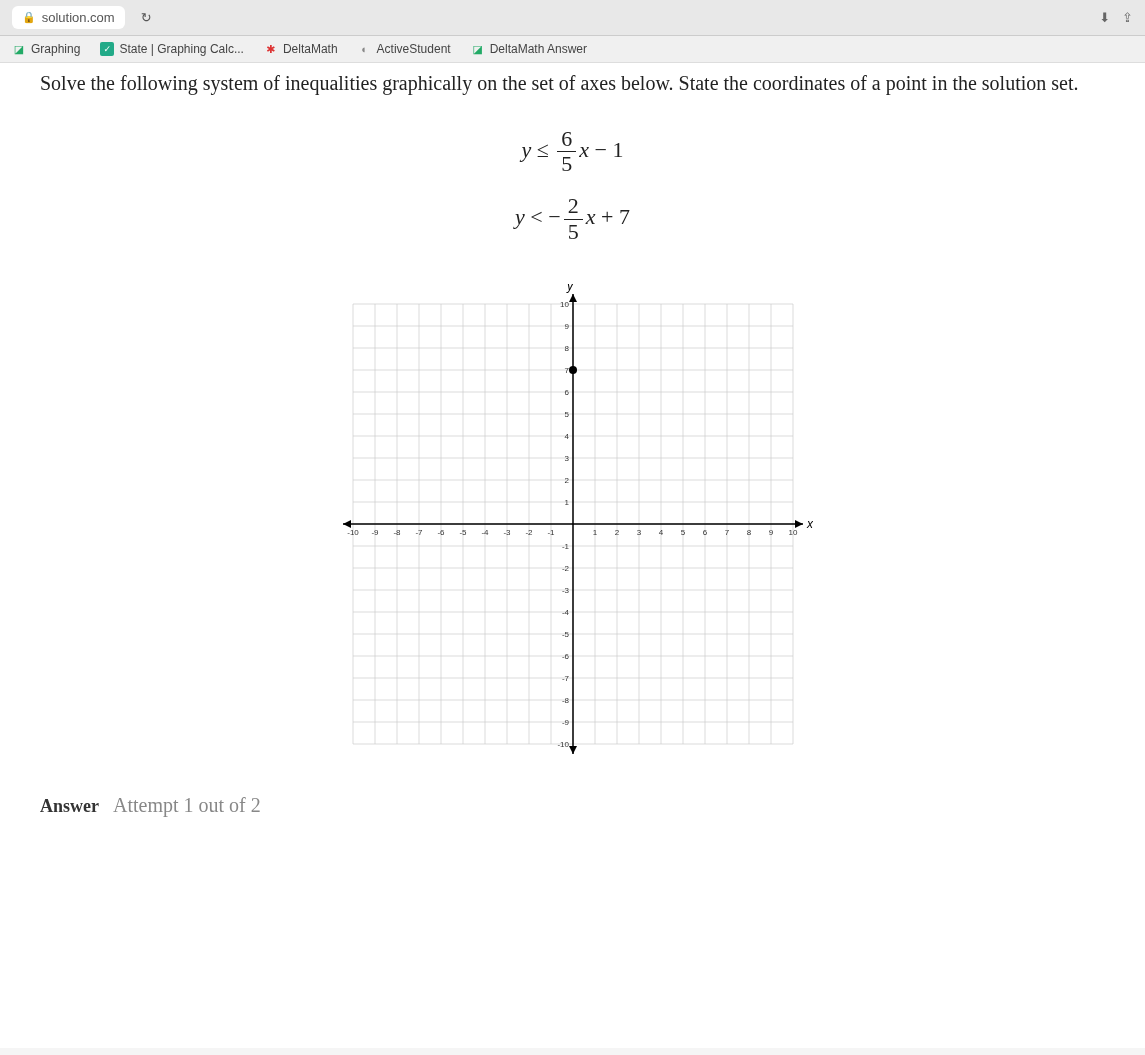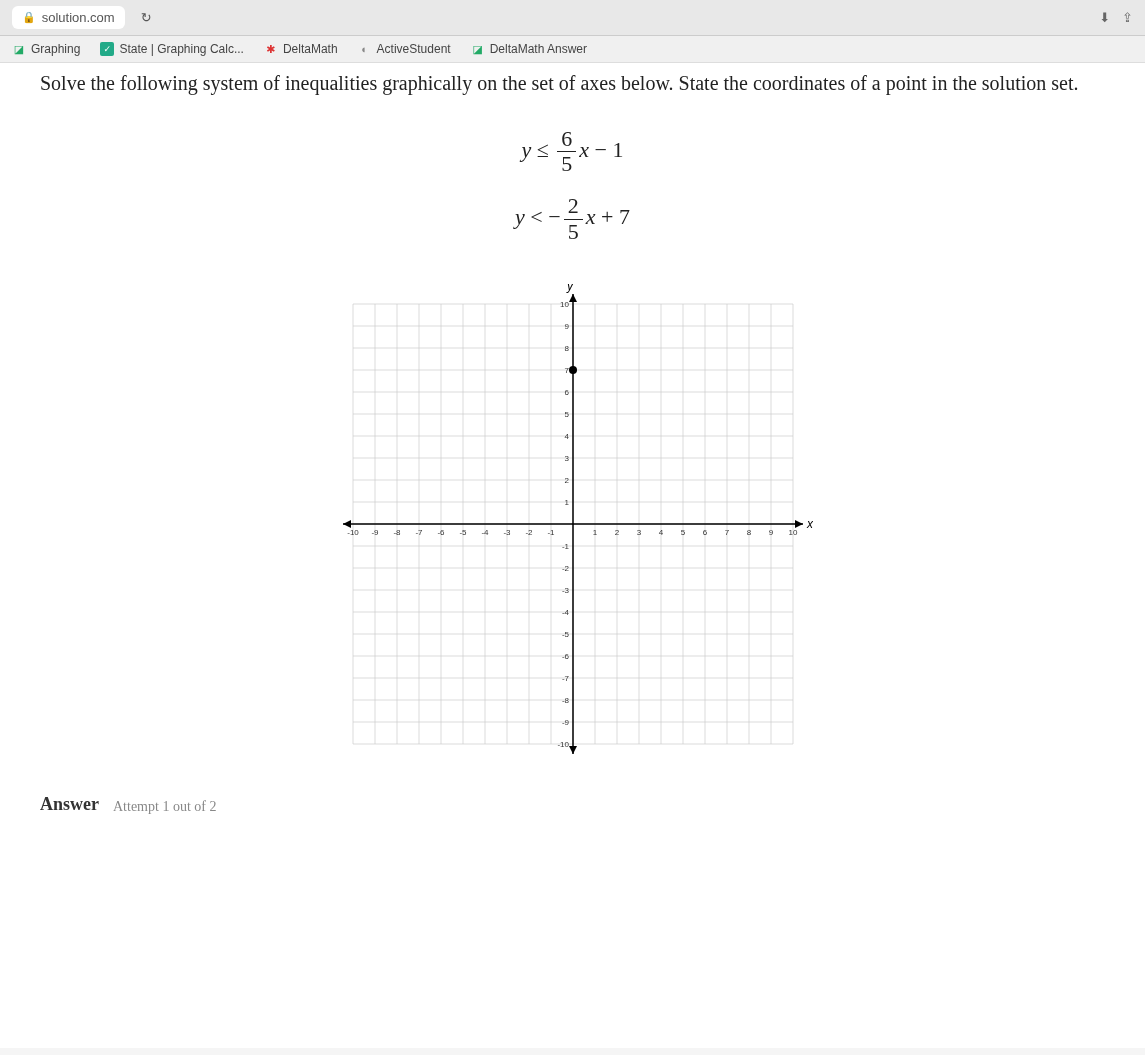--- a/index.html
+++ b/index.html
@@ -96,21 +96,21 @@
     .answer-row {
       margin-top: 30px;
       font-family: Georgia, serif;
       font-size: 16px;
       color: #333;
       display: flex;
       align-items: flex-end;
       gap: 14px;
     }
     .answer-row .label { font-weight: bold; font-size: 18px; }
-    .answer-row .attempt { color: #888; font-size: 14px; }
+    .answer-row .attempt { color: #888; font-size: 20px; }
   </style>
 </head>
 <body>
 
 <div class="browser-chrome">
   <div class="url-bar">
     <span class="lock-icon">🔒</span>
     <span>solution.com</span>
   </div>
   <span class="refresh-icon">↻</span>

